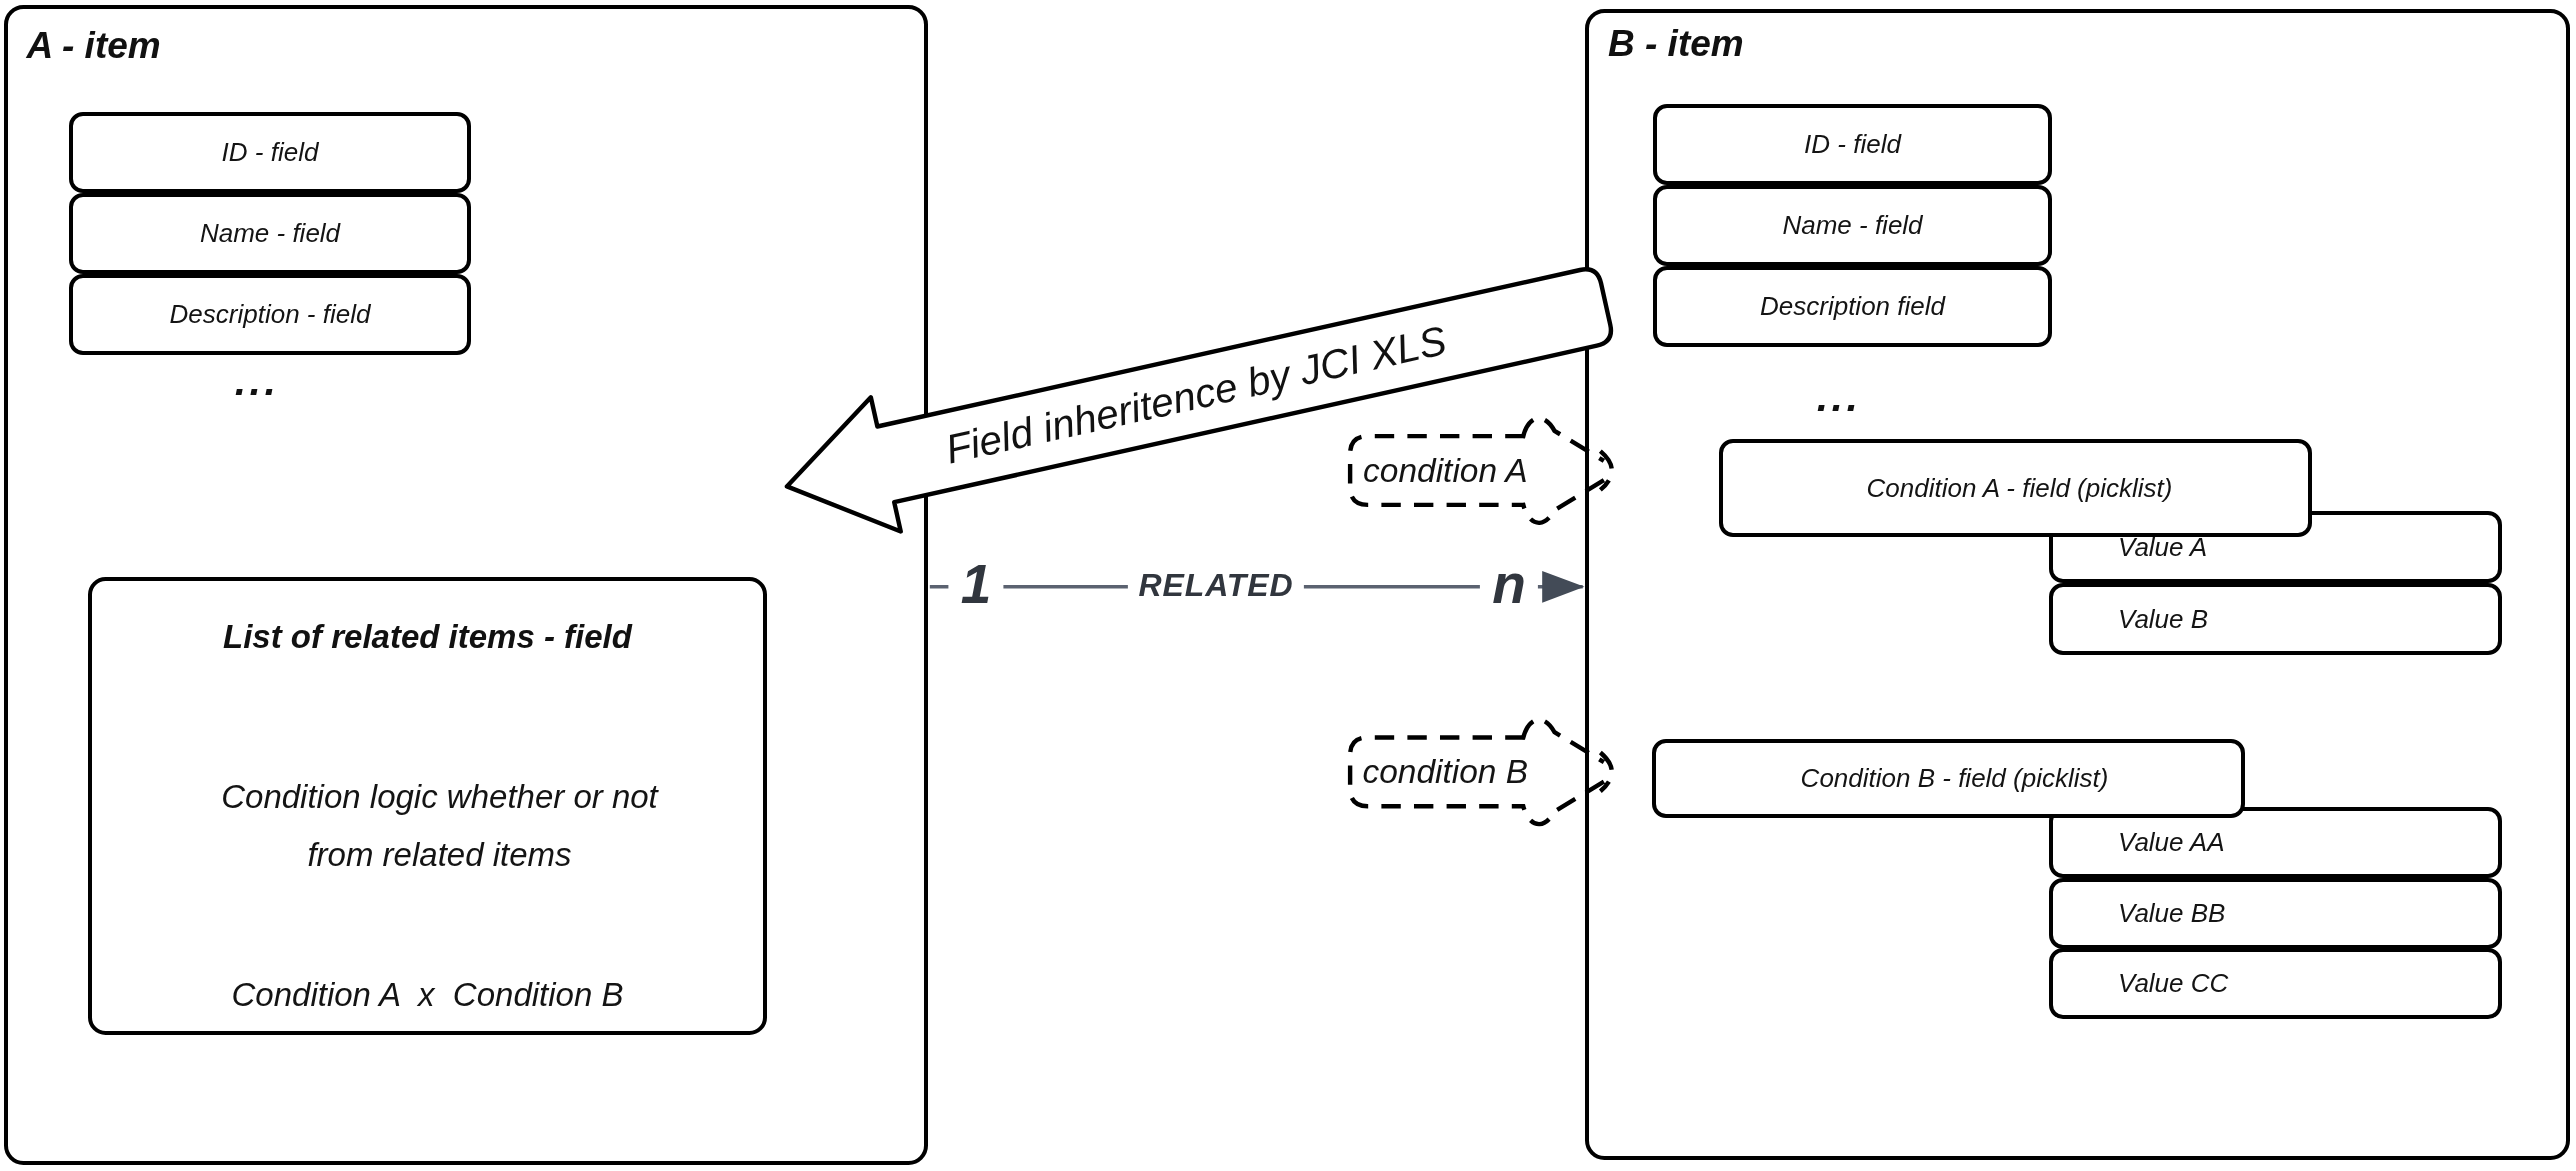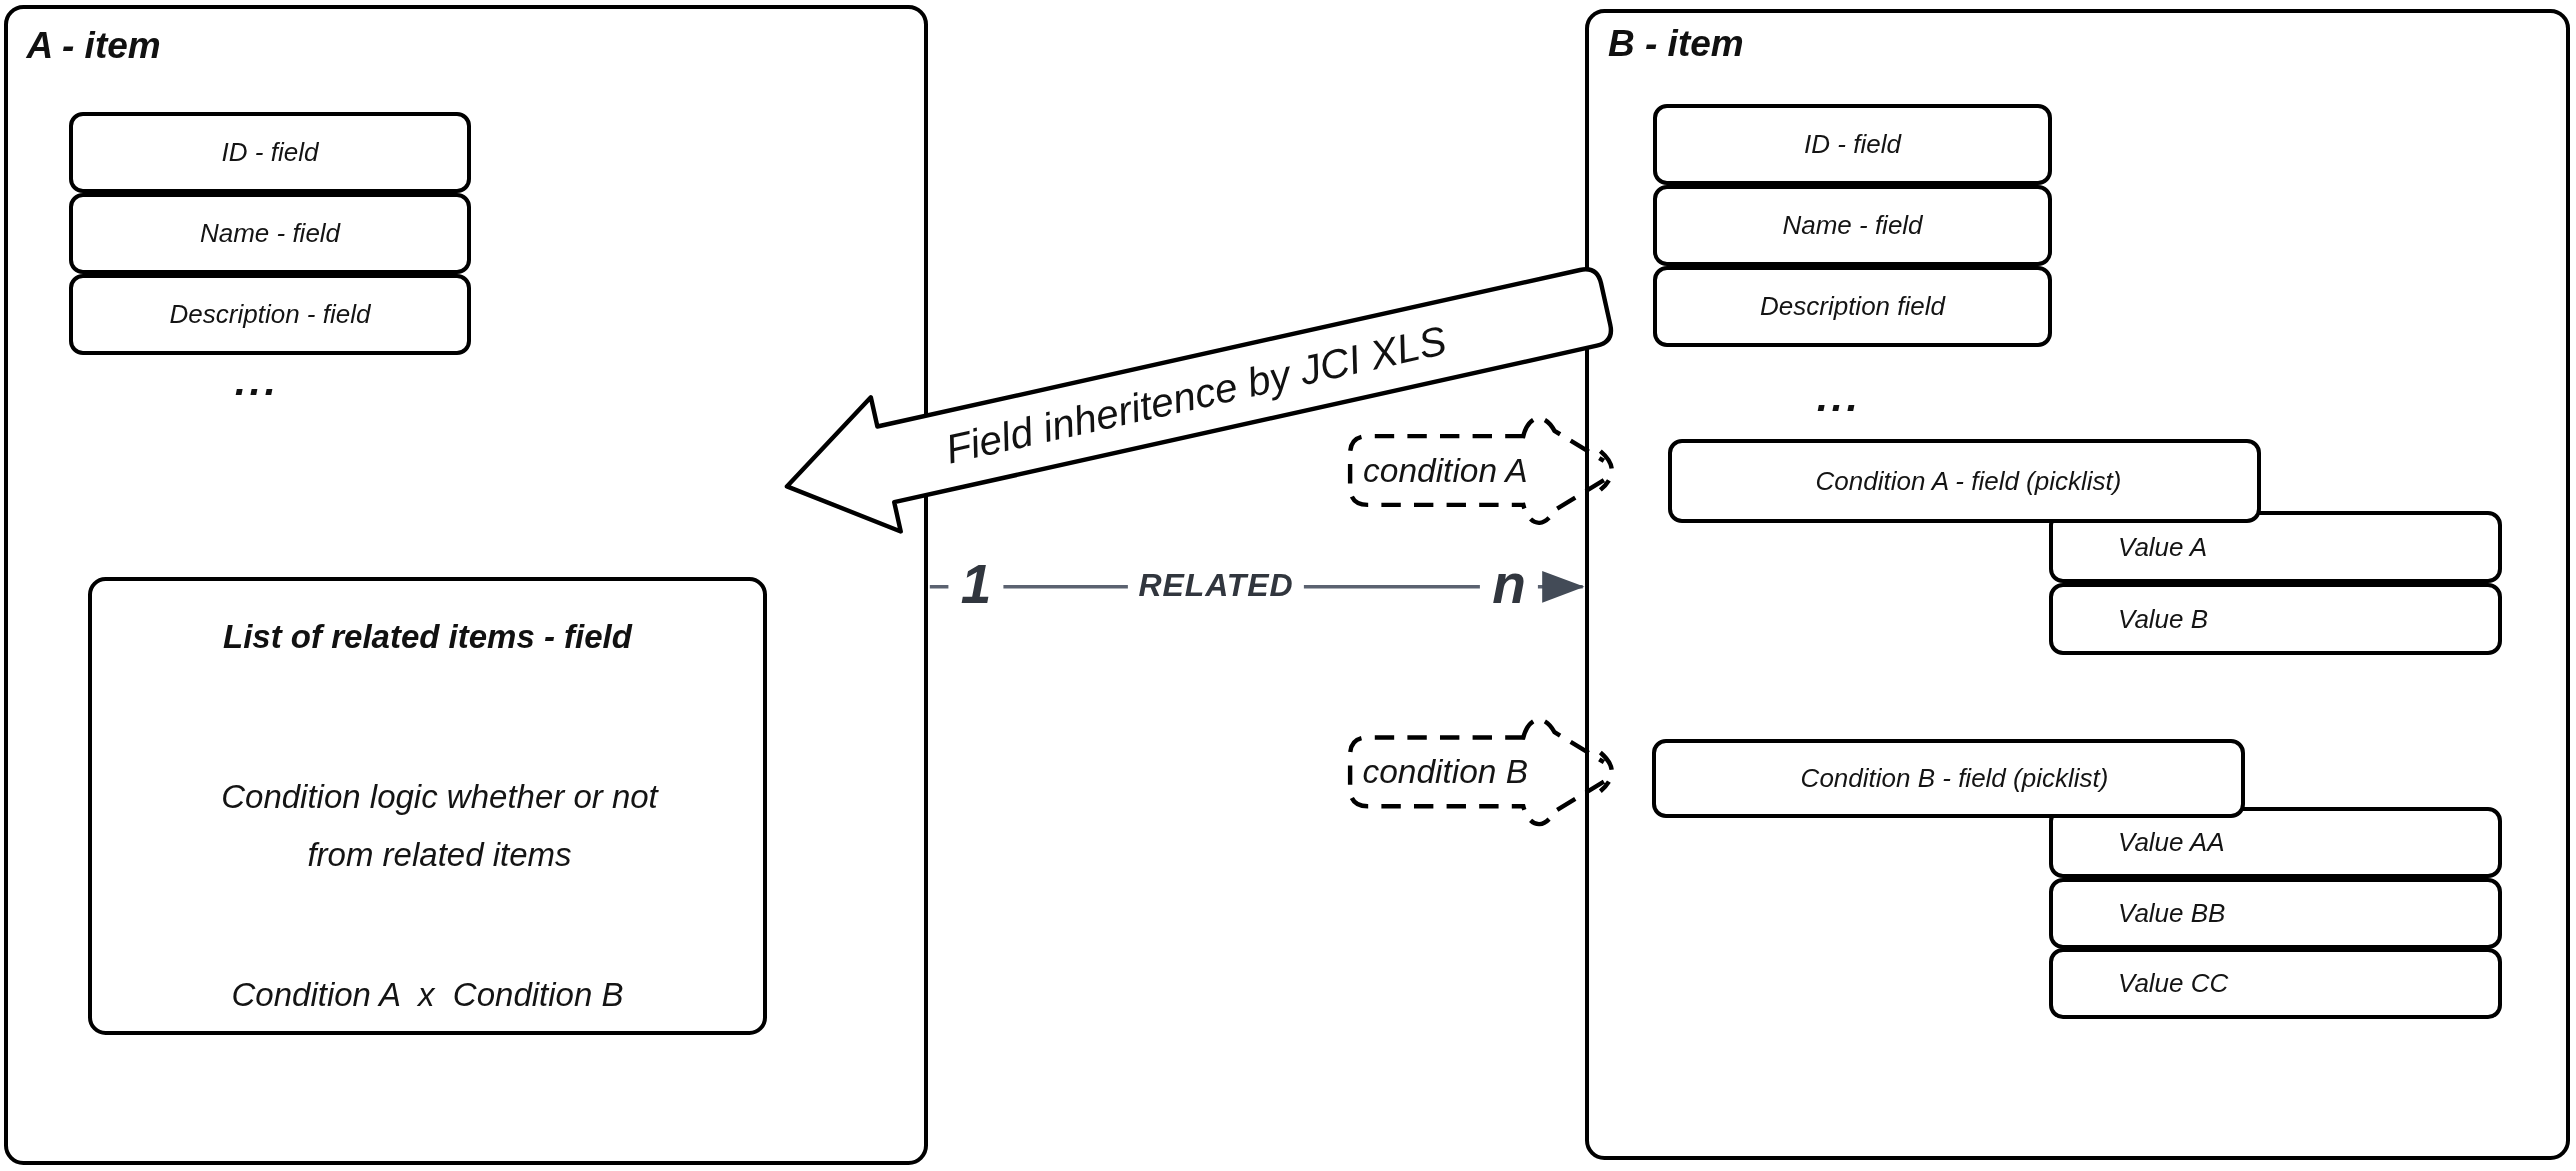--- a/index.html
+++ b/index.html
@@ -49,21 +49,21 @@
   <div class="outer-box" style="left:1585px;top:8.8px;width:985px;height:1151px;"></div>
   <div class="box-title" style="left:1608px;top:23px;">B - item</div>
 
   <div class="field" style="left:1653px;top:104px;width:399px;height:81px;">ID - field</div>
   <div class="field" style="left:1653px;top:185px;width:399px;height:81px;">Name - field</div>
   <div class="field" style="left:1653px;top:266px;width:399px;height:81px;">Description field</div>
   <div class="dots" style="left:1839px;top:397px;">...</div>
 
   <div class="field left-text" style="left:2049px;top:511px;width:453px;height:72px;">Value A</div>
   <div class="field left-text" style="left:2049px;top:583px;width:453px;height:72px;">Value B</div>
-  <div class="field" style="left:1668px;top:439px;width:593px;height:84px;padding-left:8px;">Condition A - field (picklist)</div>
+  <div class="field" style="left:1719px;top:439px;width:593px;height:98px;padding-left:8px;">Condition A - field (picklist)</div>
 
   <div class="field left-text" style="left:2049px;top:807px;width:453px;height:71px;">Value AA</div>
   <div class="field left-text" style="left:2049px;top:878px;width:453px;height:71px;">Value BB</div>
   <div class="field left-text" style="left:2049px;top:948px;width:453px;height:71px;">Value CC</div>
   <div class="field" style="left:1652px;top:739px;width:593px;height:79px;padding-left:12px;">Condition B - field (picklist)</div>
 
   <svg class="overlay" viewBox="0 0 2923 1329">
 
     <line x1="1055" y1="666" x2="1796" y2="666" stroke="#5b6270" stroke-width="4"></line>
     <polygon points="1750,648 1798,666 1750,684" fill="#434b57"></polygon>

